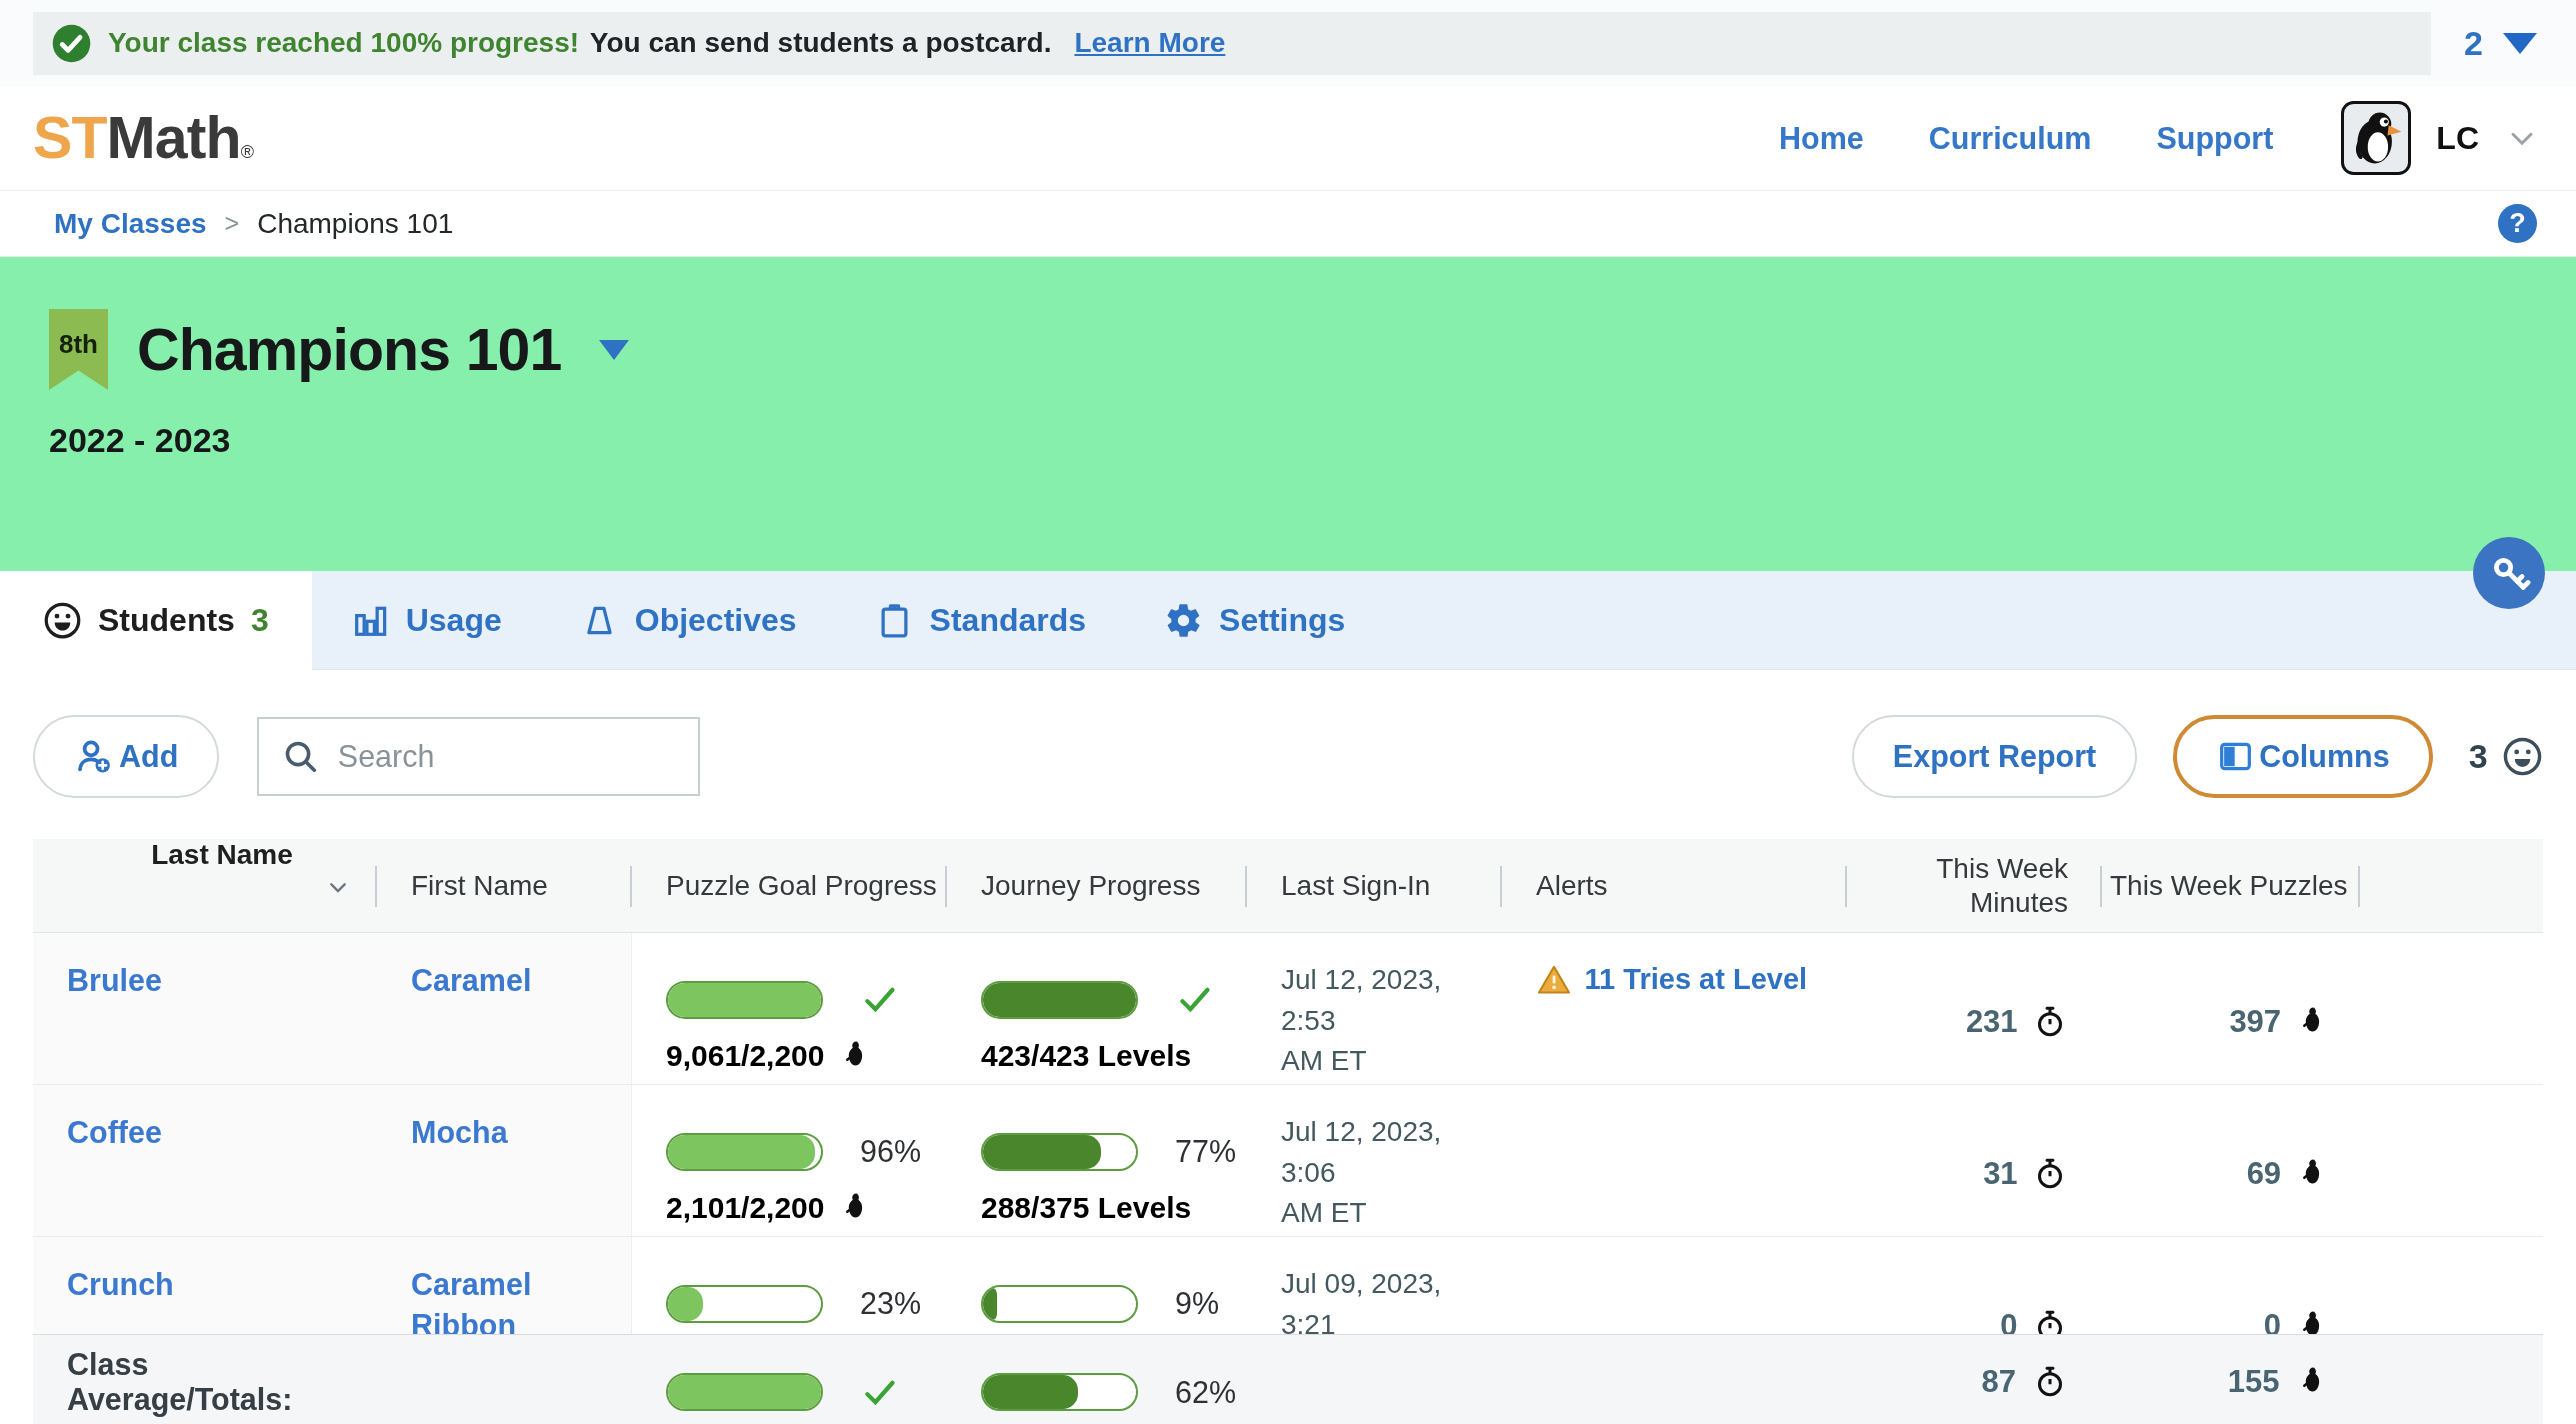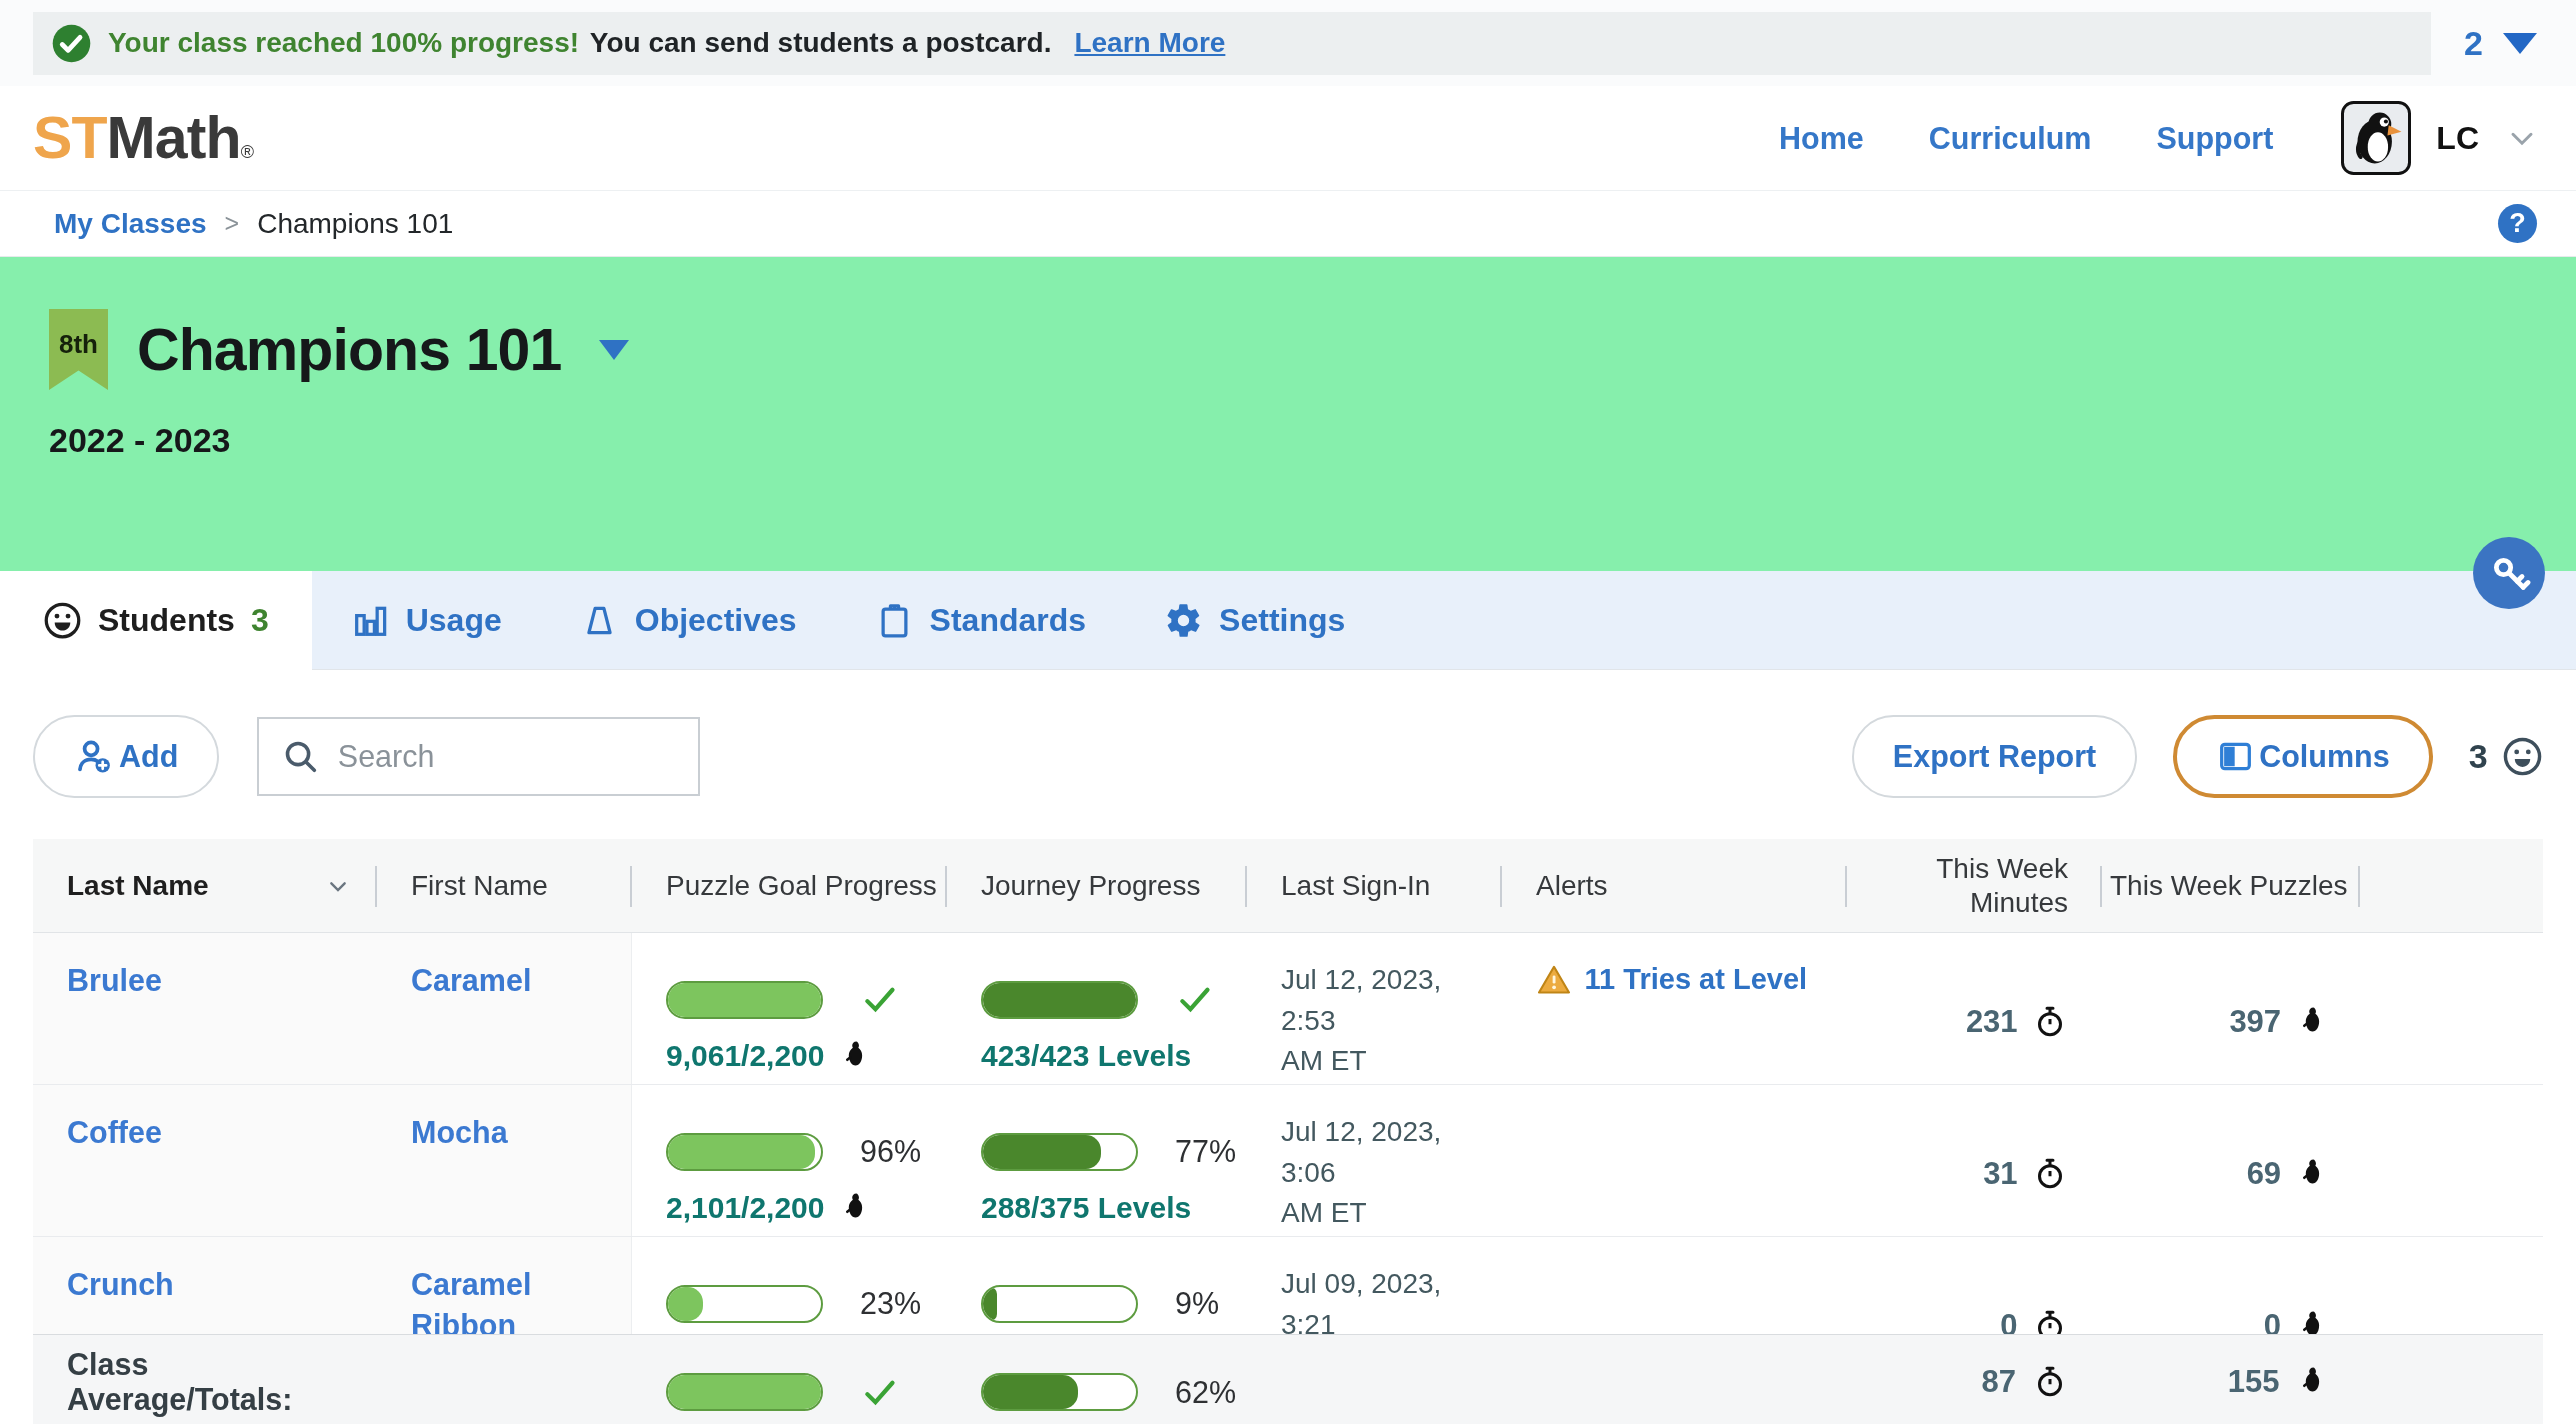--- a/index.html
+++ b/index.html
@@ -77,21 +77,21 @@
   .toolbar-right { margin-left:auto; display:flex; align-items:center; gap:36px; }
   .btn-columns { border:4.5px solid #cf8a33; }
   .sel-count { display:flex; align-items:center; gap:14.4px; color:#30434e; font-size:34px; font-weight:600; }
 
   
   .table { margin:36px 33px 0 33px; }
   .thead { height:94px; background:#f6f7f7; display:flex; align-items:center;
     border-bottom:1.8px solid #e1e4e7; font-size:28px; color:#36393c; }
   .th { position:relative; height:100%; display:flex; align-items:center; padding-left:34px; }
   .th .divider { position:absolute; right:0; top:27px; height:41px; width:1.8px; background:#c9ced4; }
-  .col-last    { width:344px; }
+  .col-last    { width:344px;flex-direction:column; }
   .col-first   { width:255px; }
   .col-puzzle  { width:315px; }
   .col-journey { width:300px; }
   .col-signin  { width:255px; }
   .col-alerts  { width:345px; }
   .col-minutes { width:255px; }
   .col-puzzlew { width:258px; }
   .col-spare   { flex:1; }
   .th-label-strong { font-weight:700; color:#1f1f1f; }
   .sort-chevron { margin-left:auto; margin-right:23px; }
@@ -107,21 +107,21 @@
   .name-link { color:#3b79d1; font-size:30.5px; font-weight:700; text-decoration:none; cursor:pointer;
     line-height:1.35; display:inline-block; }
   .bar-line { display:flex; align-items:center; gap:37px; height:39px;margin-top:20px; }
   .pbar { width:157px; height:38px; border:2.7px solid #5d9c40; border-radius:19px; background:#fff;
     position:relative; overflow:hidden; }
   .pbar-fill { position:absolute; left:0; top:0; bottom:0; border-radius:15.2px; }
   .fill-light { background:#7dc55e; }
   .fill-dark { background:#4a872c; }
   .pct-label { color:#2e3033; font-size:30.5px; font-weight:500; }
   .value-line { margin-top:20px; display:flex; align-items:center; gap:14.4px;
-    color:#0f766e; font-size:30px; font-weight:600; }
+    color:#000000; font-size:30px; font-weight:600; }
   .date-text { color:#43585f; font-size:28px; line-height:1.45; font-weight:500; }
   .alert-line { display:flex; align-items:center; gap:12.6px; height:39px; }
   .alert-link { color:#2f72c4; font-size:29px; font-weight:700; text-decoration:none; cursor:pointer; }
   .num-cell { display:flex; justify-content:flex-end; align-items:center; gap:16px;
     padding-right:34px; padding-left:0; color:#4a6572; font-size:31px; font-weight:600; }
   .num-cell-inner { display:flex; align-items:center; gap:14.4px; height:39px; margin-top:27px; }
   .td.num-cell { padding-top:0; }
 
   .tfoot { height:95px; background:#f5f6f7; border-top:1.8px solid #d9dcdf; display:flex; align-items:center; }
   .tf { padding-left:34px; }

